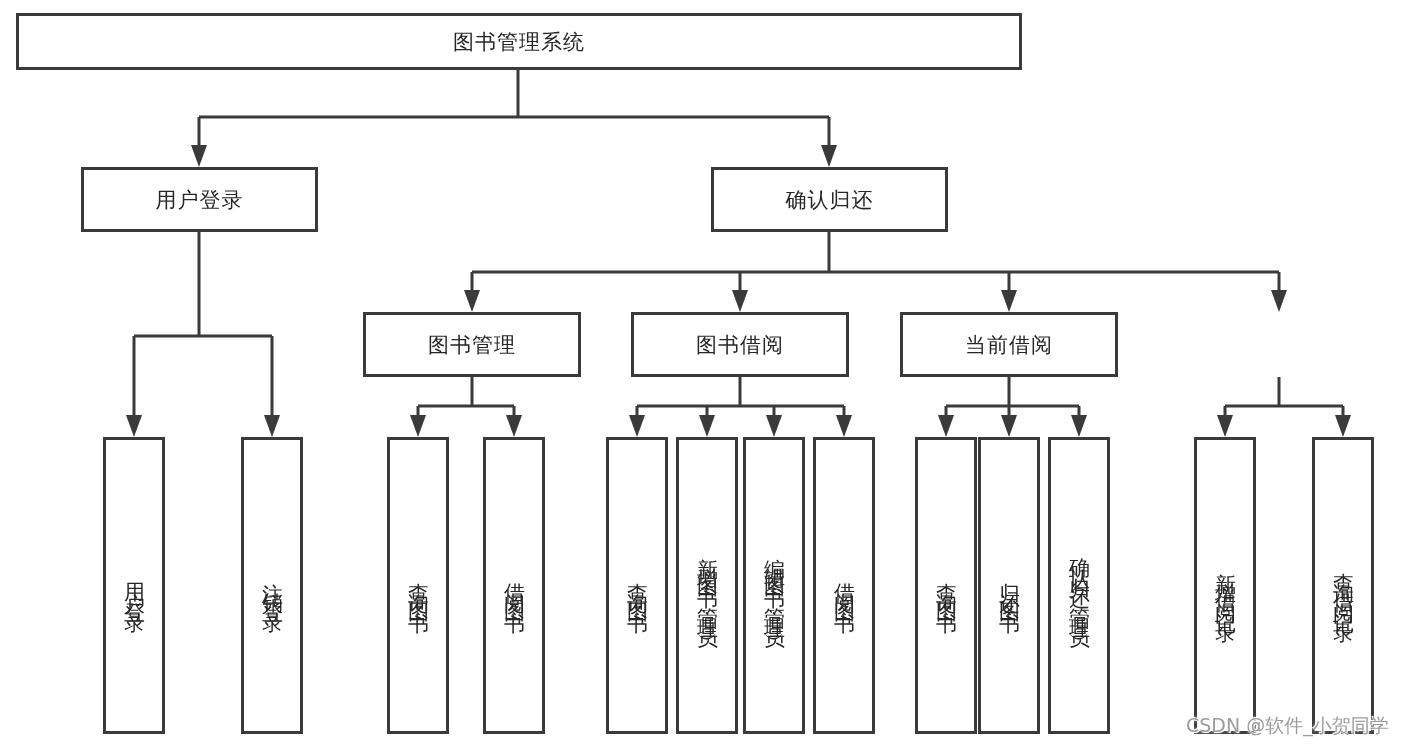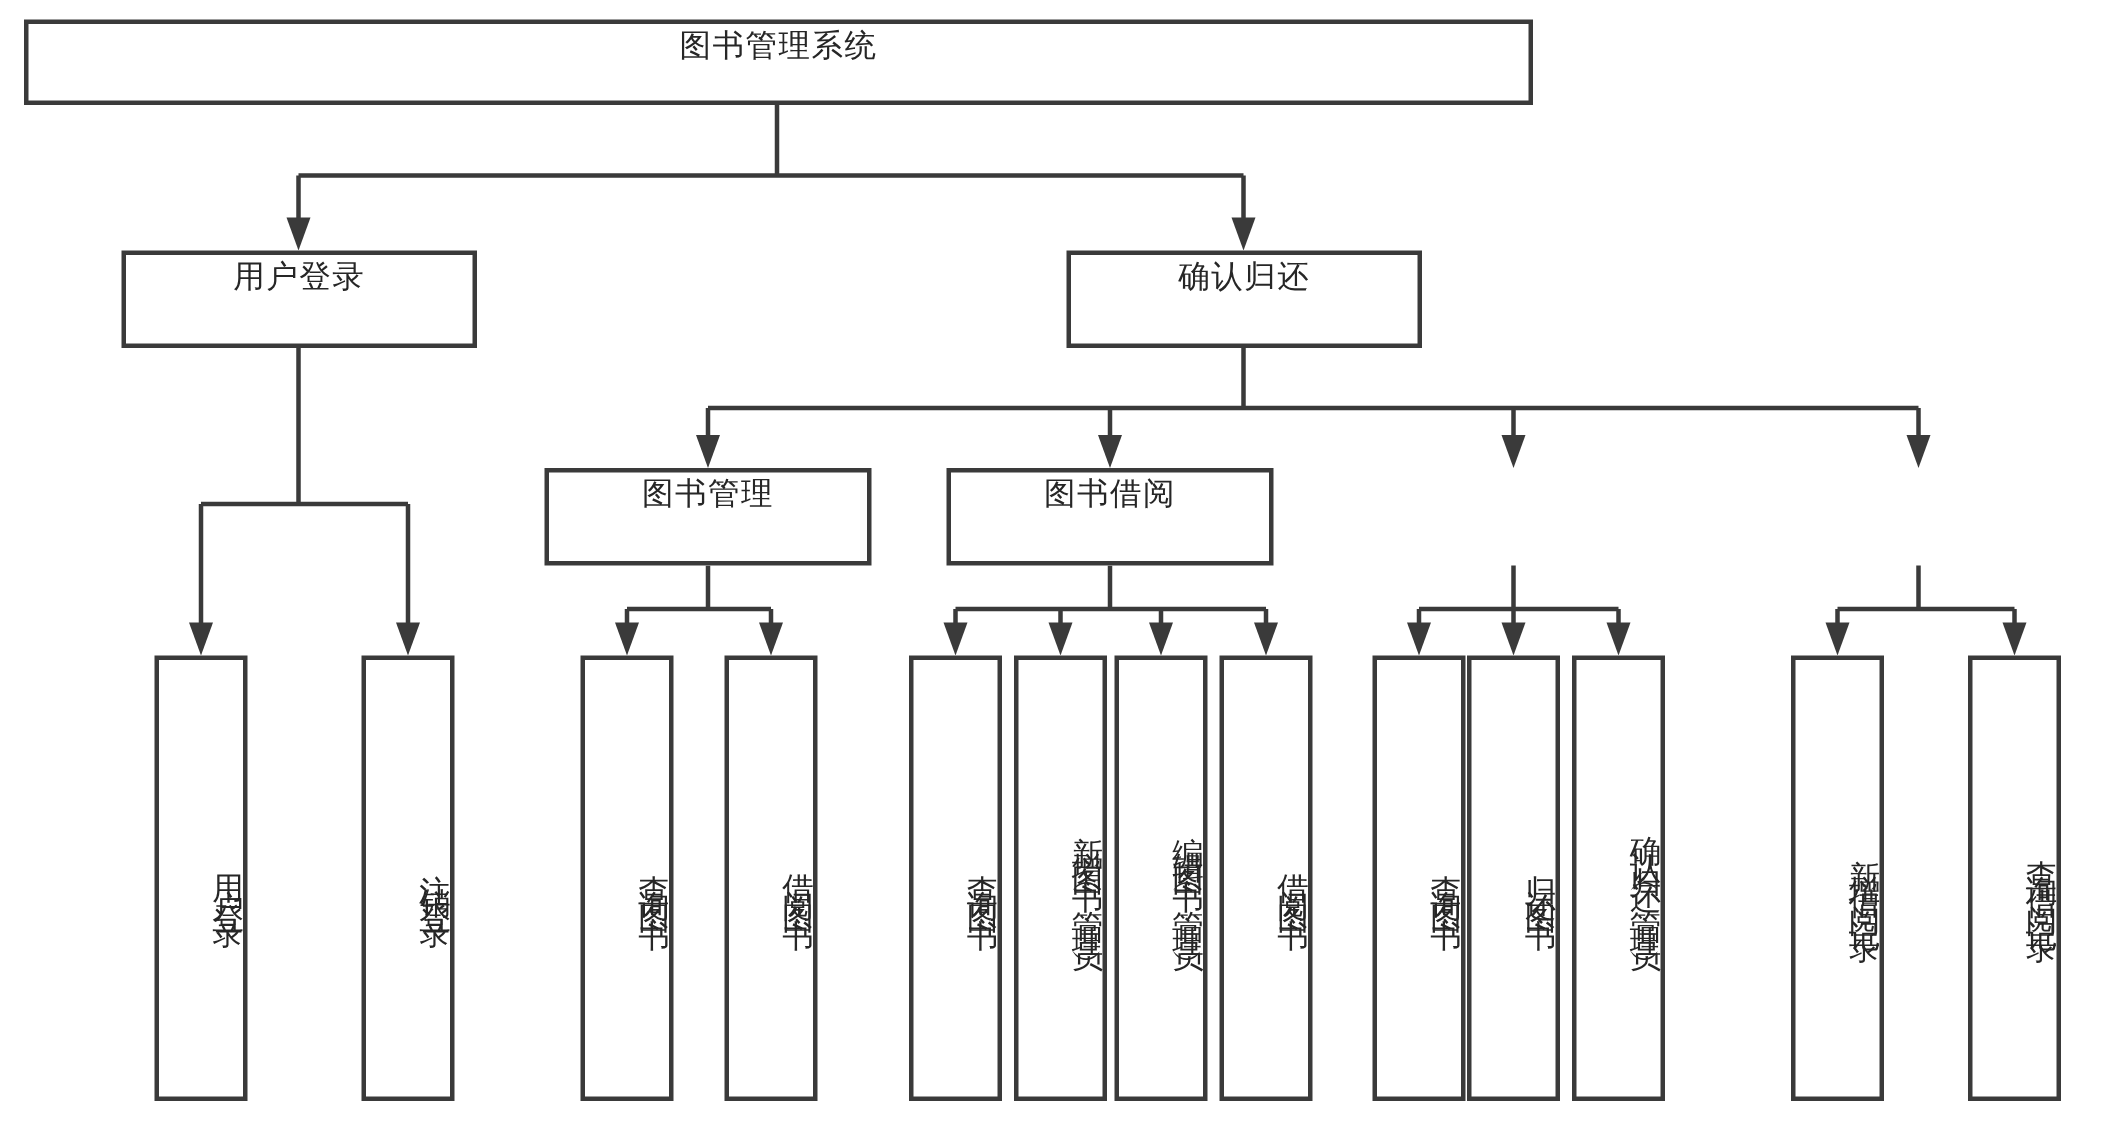--- a/index.html
+++ b/index.html
@@ -19,21 +19,21 @@
   #canvas { position: absolute; left: 0; top: 0; width: 1405px; height: 747px; }
   svg.connectors { position: absolute; left: 0; top: 0; z-index: 0; }
   .cline { stroke: var(--line); stroke-width: 3; fill: none; }
   .carrow { fill: var(--line); stroke: none; }
   .node {
     position: absolute;
     box-sizing: border-box;
     border: 3px solid var(--line);
     background: var(--background);
     display: flex;
-    align-items: flex-start;
+    align-items: center;
     justify-content: center;
     color: var(--text);
     font-size: 21px;
     z-index: 1;
     letter-spacing: 1px;
   }
   .node.v {
     writing-mode: vertical-rl;
     text-orientation: mixed;
     letter-spacing: 10px;
@@ -115,20 +115,23 @@
   <div class="node" style="left:711px; top:167px; width:237px; height:65px">
     <span>确认归还</span>
   </div>
 
   <div class="node" style="left:363px; top:312px; width:218px; height:65px">
     <span>图书管理</span>
   </div>
   <div class="node" style="left:631px; top:312px; width:218px; height:65px">
     <span>图书借阅</span>
   </div>
+  <div class="node" style="left:900px; top:312px; width:218px; height:65px">
+    <span>当前借阅</span>
+  </div>
 
   <div class="node v" style="left:103px; top:437px; width:62px; height:297px">
     <span>用户登录</span>
   </div>
   <div class="node v" style="left:241px; top:437px; width:62px; height:297px">
     <span>注销登录</span>
   </div>
 
   <div class="node v" style="left:387px; top:437px; width:62px; height:297px">
     <span>查询图书</span>
@@ -160,14 +163,15 @@
     <span>确认归还（管理员）</span>
   </div>
 
   <div class="node v" style="left:1194px; top:437px; width:62px; height:297px">
     <span>新增借阅记录</span>
   </div>
   <div class="node v" style="left:1312px; top:437px; width:62px; height:297px">
     <span>查询借阅记录</span>
   </div>
 
+  <div class="watermark">CSDN @软件_小贺同学</div>
 
 </div>
 
 </body></html>

